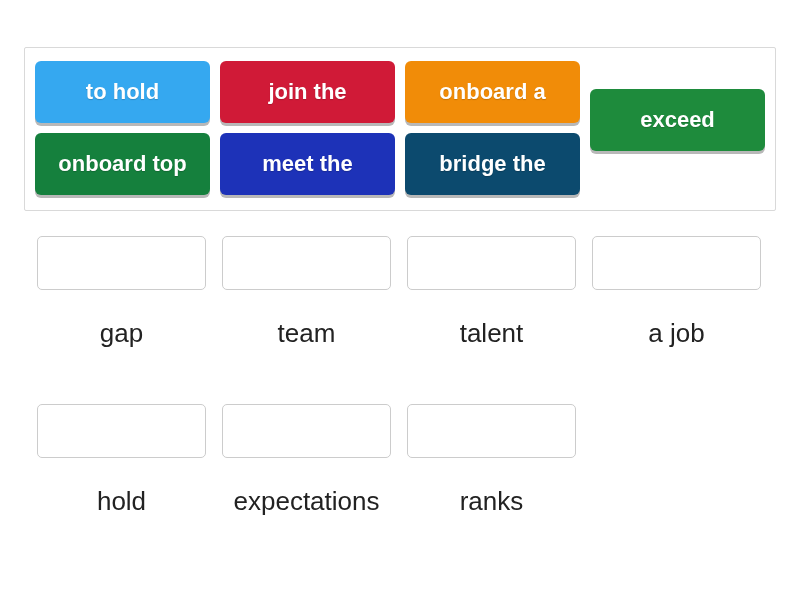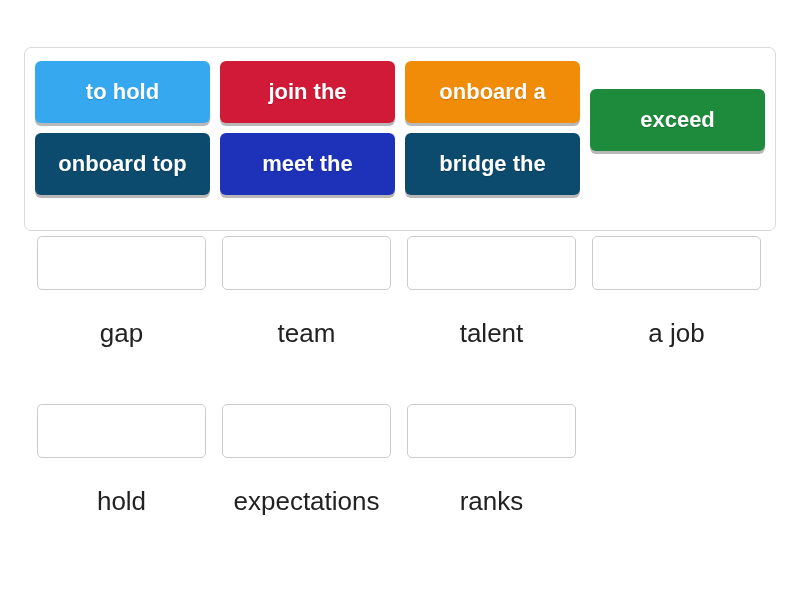--- a/index.html
+++ b/index.html
@@ -13,24 +13,24 @@
     font-family: "Liberation Sans", sans-serif;
     overflow: hidden;
   }
 
   
   #tile-bank {
     position: absolute;
     left: 24px;
     top: 47px;
     width: 752px;
-    height: 184px;
+    height: 164px;
     box-sizing: border-box;
     border: 1px solid #d9d9d9;
-    border-radius: 7px;
+    border-radius: 2px;
     background: #ffffff;
   }
   .tile-row {
     position: absolute;
     left: 10px;
     height: 64px;
   }
   .tile-row.row0 { top: 13px; }
   .tile-row.row1 { top: 85px; }
 
@@ -106,21 +106,21 @@
     </div>
     <div class="tile c2" style="background: rgb(241, 140, 8);">
       <span>onboard a</span>
     </div>
     <div class="tile c3" style="background: rgb(30, 139, 60); margin-top: 28px;">
       <span>exceed</span>
     </div>
   </div>
 
   <div class="tile-row row1">
-    <div class="tile c0" style="background: #0c4a6e;">
+    <div class="tile c0" style="background: #15803d;">
       <span>onboard top</span>
     </div>
     <div class="tile c1" style="background: rgb(29, 50, 184); justify-content: center;">
       <span>meet the</span>
     </div>
     <div class="tile c2" style="background: #0c4a6e; text-align: center;">
       <span>bridge the</span>
     </div>
   </div>
 

